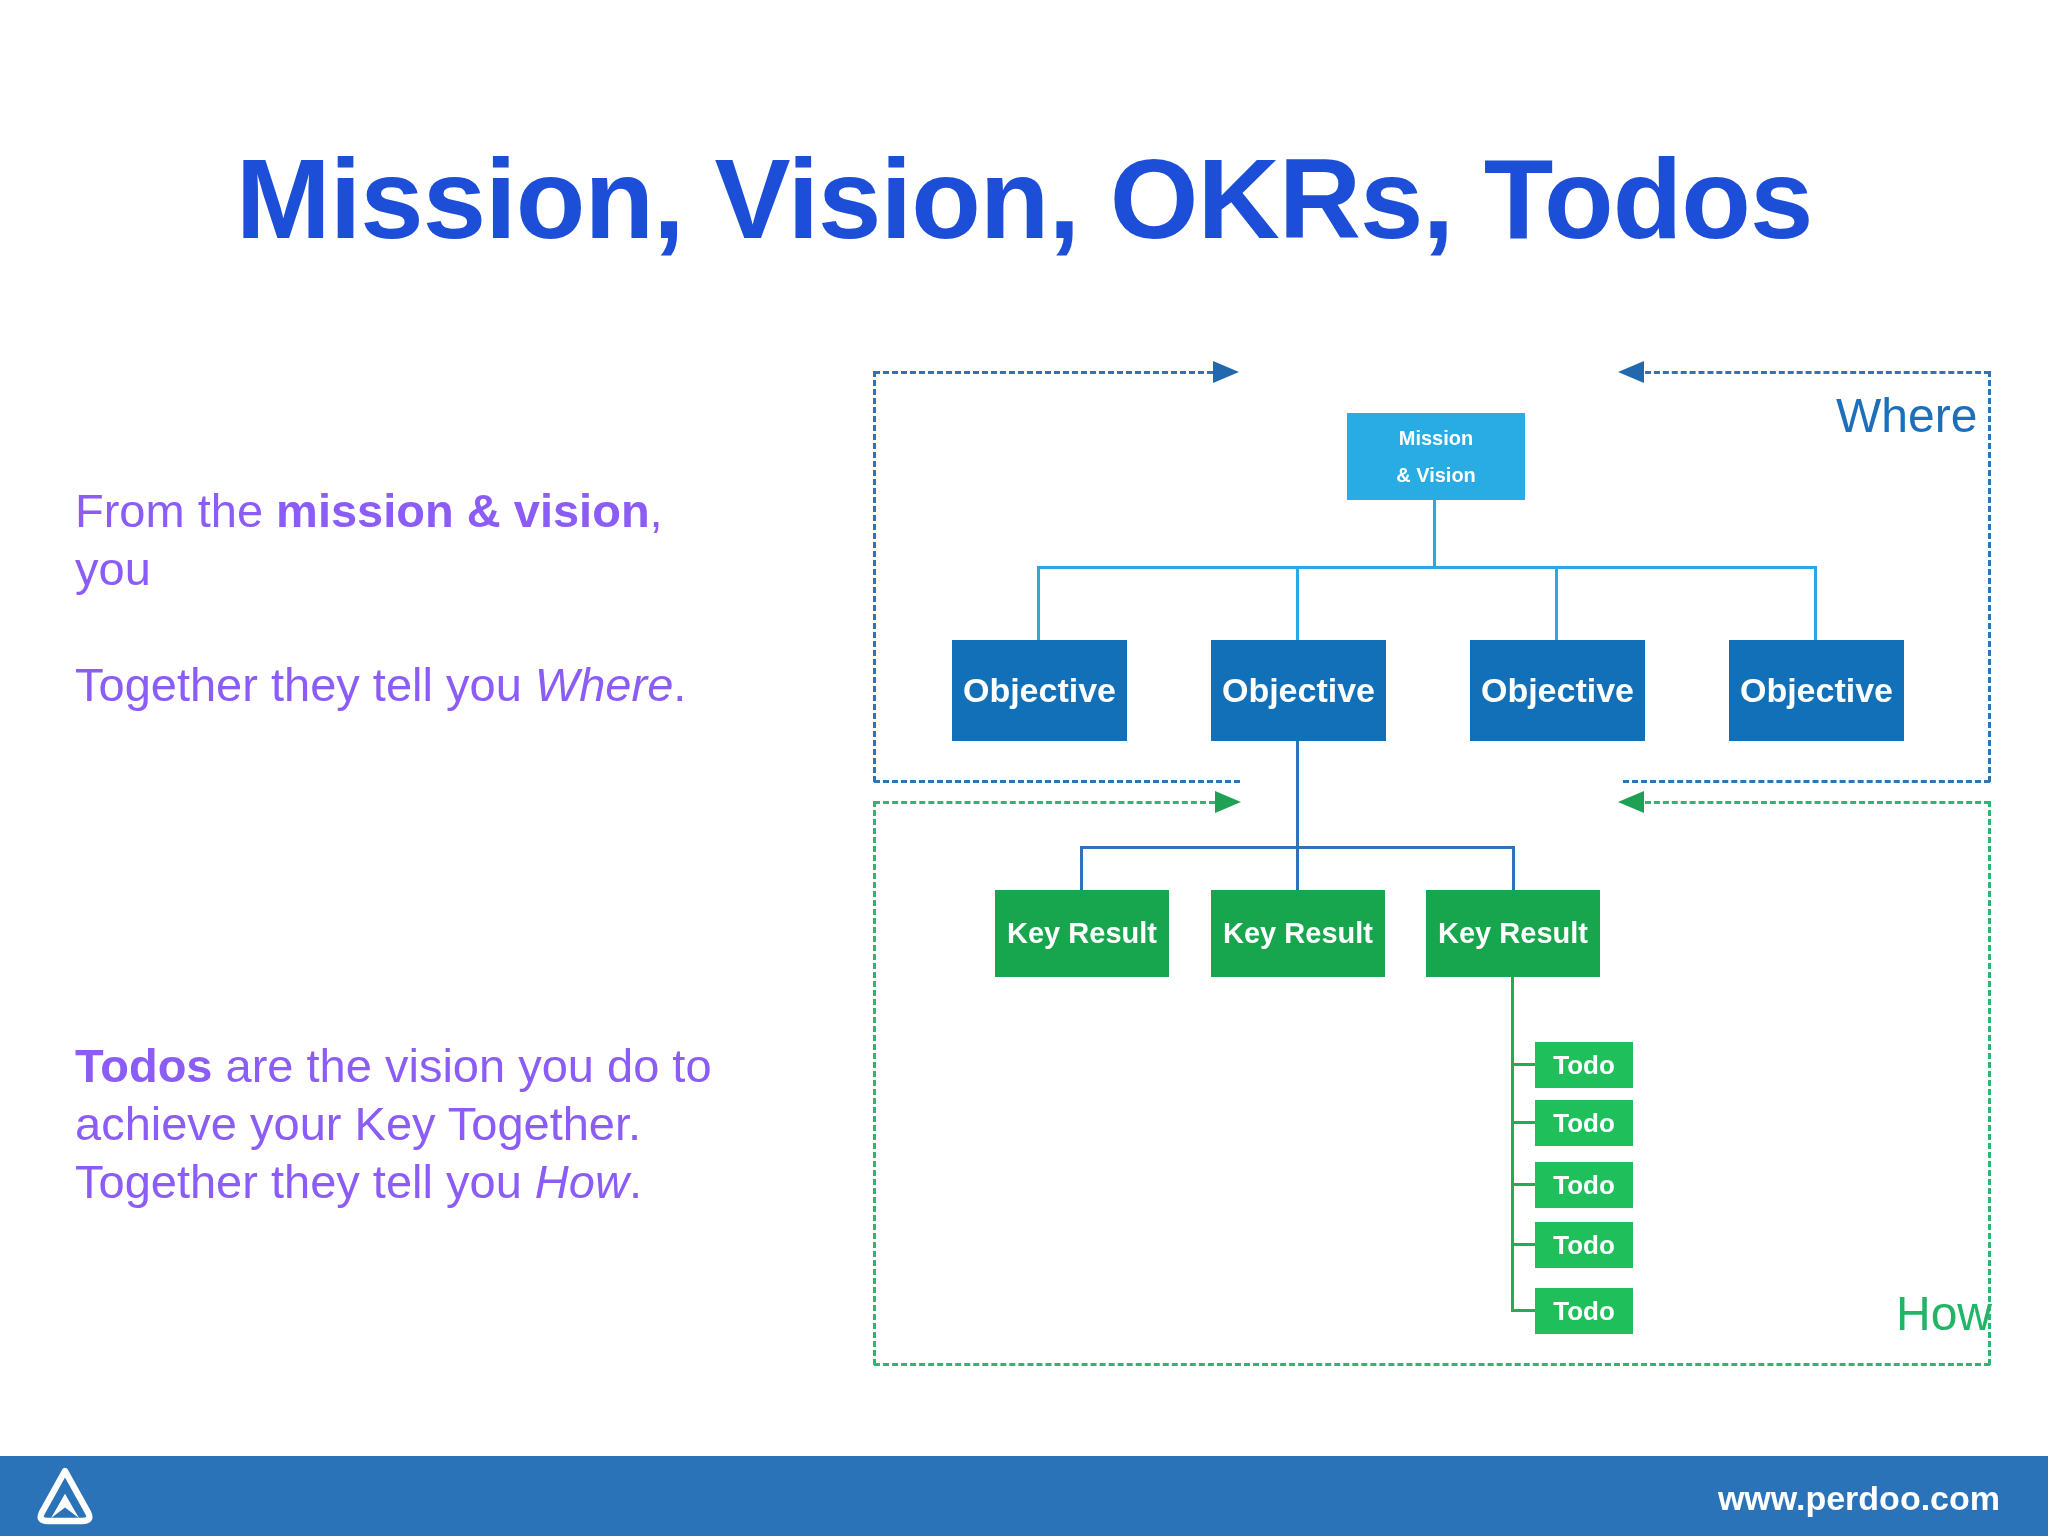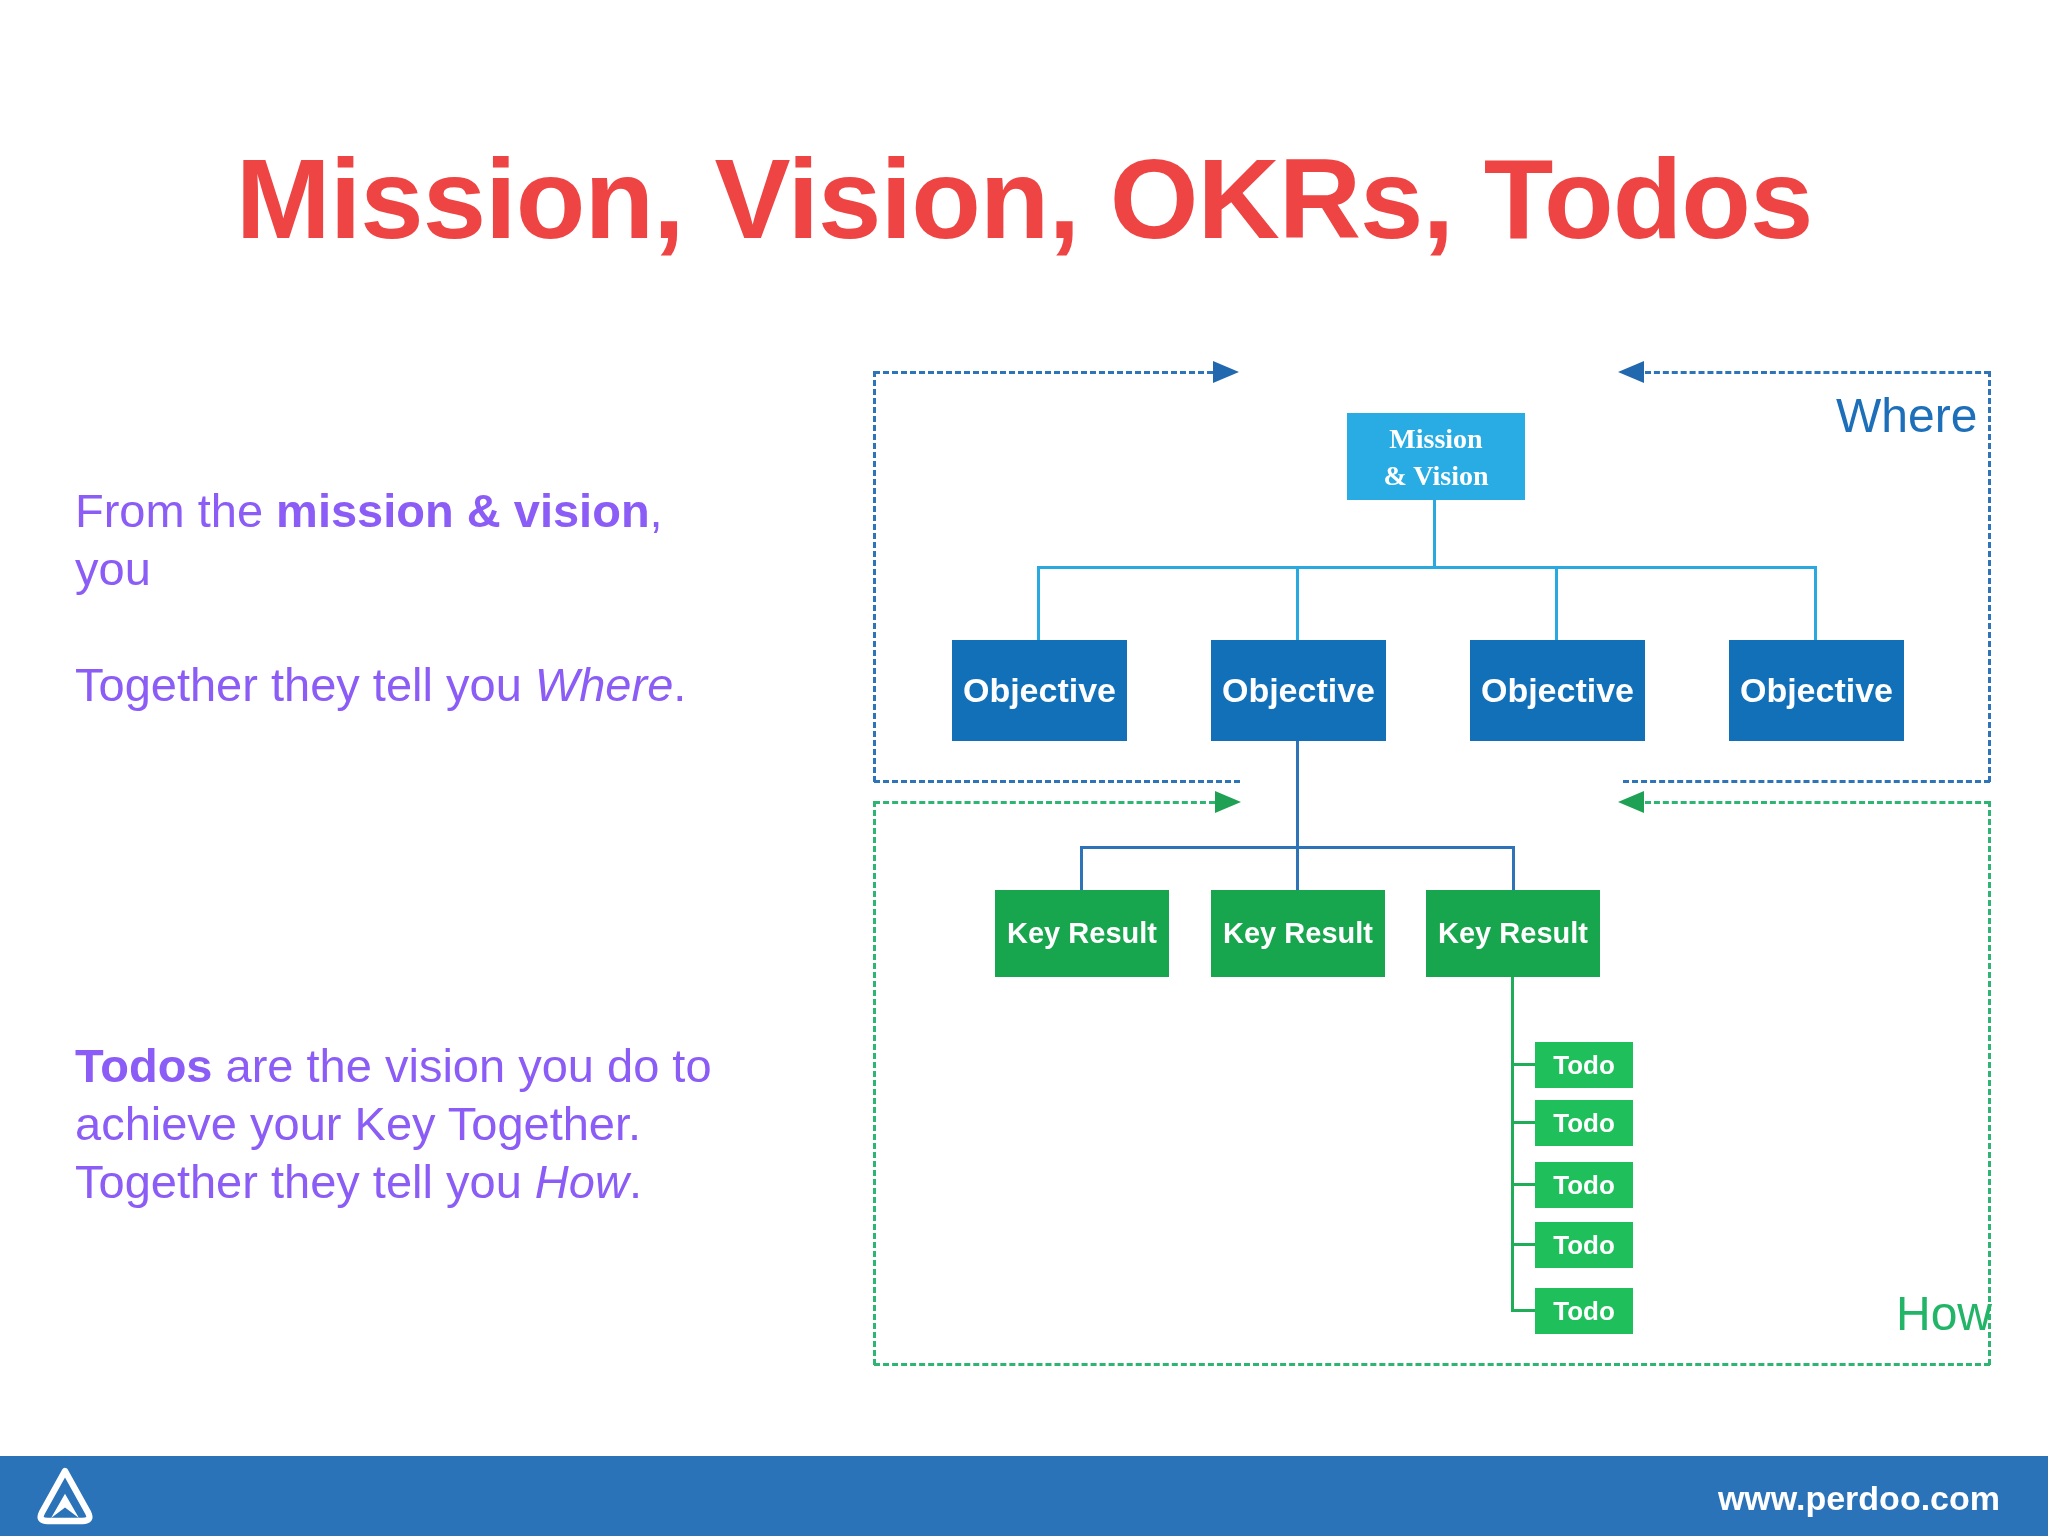--- a/index.html
+++ b/index.html
@@ -2,21 +2,21 @@
 <html style="--c-mission_box: #29ACE3; --c-objective_box: #1170B8; --c-key_result_box: #17A54D; --c-todo_box: #1FC05C; --c-connector_light_blue: #29A9E0; --c-connector_dark_blue: #2E72B8; --c-connector_green: #1FAD58; --c-dashed_blue: #2E74B8; --c-dashed_green: #2FB573; --c-arrow_blue: #2268AE; --c-arrow_green: #1FA155; --c-where_label: #1C6FB8; --c-how_label: #22B568; --c-footer_bar: #2B73B8;"><head>
 <meta charset="utf-8">
 <style>
   html,body{margin:0;padding:0;background:#fff;}
   .slide{
     position:relative;width:2048px;height:1536px;background:#ffffff;
     font-family:"Liberation Sans",sans-serif;overflow:hidden;
   }
   .title{
     position:absolute;left:0;top:142px;width:2048px;text-align:center;
-    font-size:114px;font-weight:700;color:#ef4444;line-height:1;letter-spacing:-1px;
+    font-size:114px;font-weight:700;color:#1d4ed8;line-height:1;letter-spacing:-1px;
   }
   .para{
     position:absolute;left:75px;width:660px;font-size:47px;line-height:58px;color:#8b5cf6;
   }
   .para1{top:482px;}
   .para2{top:1037px;}
 
   
   .hline,.vline{position:absolute;}
   .hline{height:3px;}
@@ -32,21 +32,21 @@
   .arr-l-green{border-right:26px solid var(--c-arrow_green);border-top:11px solid transparent;border-bottom:11px solid transparent;}
 
   .region-label{position:absolute;font-size:48px;line-height:1;}
   .where-label{color:var(--c-where_label);}
   .how-label{color:var(--c-how_label);}
 
   .node{
     position:absolute;display:flex;align-items:center;justify-content:center;
     color:#fff;font-weight:700;text-align:center;
   }
-  .mission{background:var(--c-mission_box);font-size:28px;line-height:37px;font-family:Liberation Serif, serif;}
+  .mission{background:var(--c-mission_box);font-size:20px;line-height:37px;}
   .objective{background:var(--c-objective_box);font-size:34px;}
   .keyresult{background:var(--c-key_result_box);font-size:29px;}
   .todo{background:var(--c-todo_box);font-size:26px;}
 
   .line-light{background:var(--c-connector_light_blue);}
   .line-dark{background:var(--c-connector_dark_blue);}
   .line-green{background:var(--c-connector_green);}
 
   .footer{
     position:absolute;left:0;top:1456px;width:2048px;height:80px;

